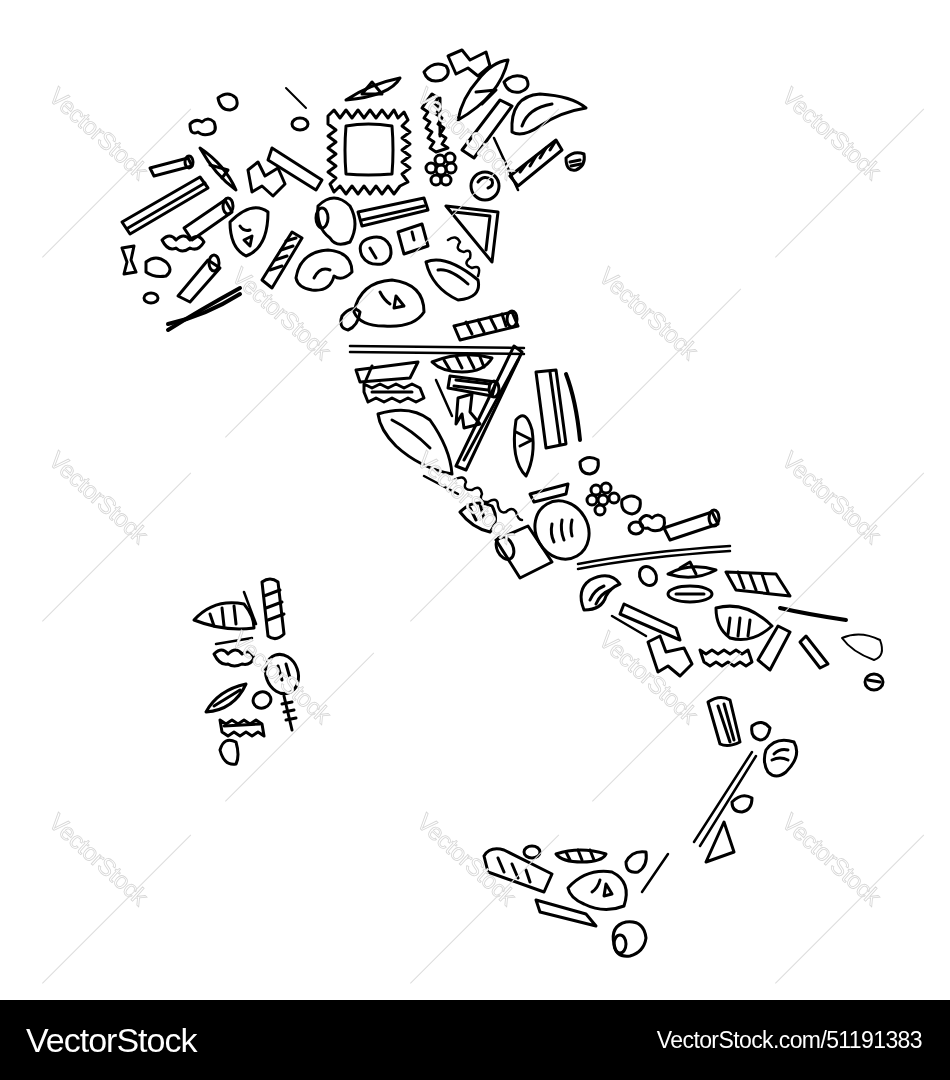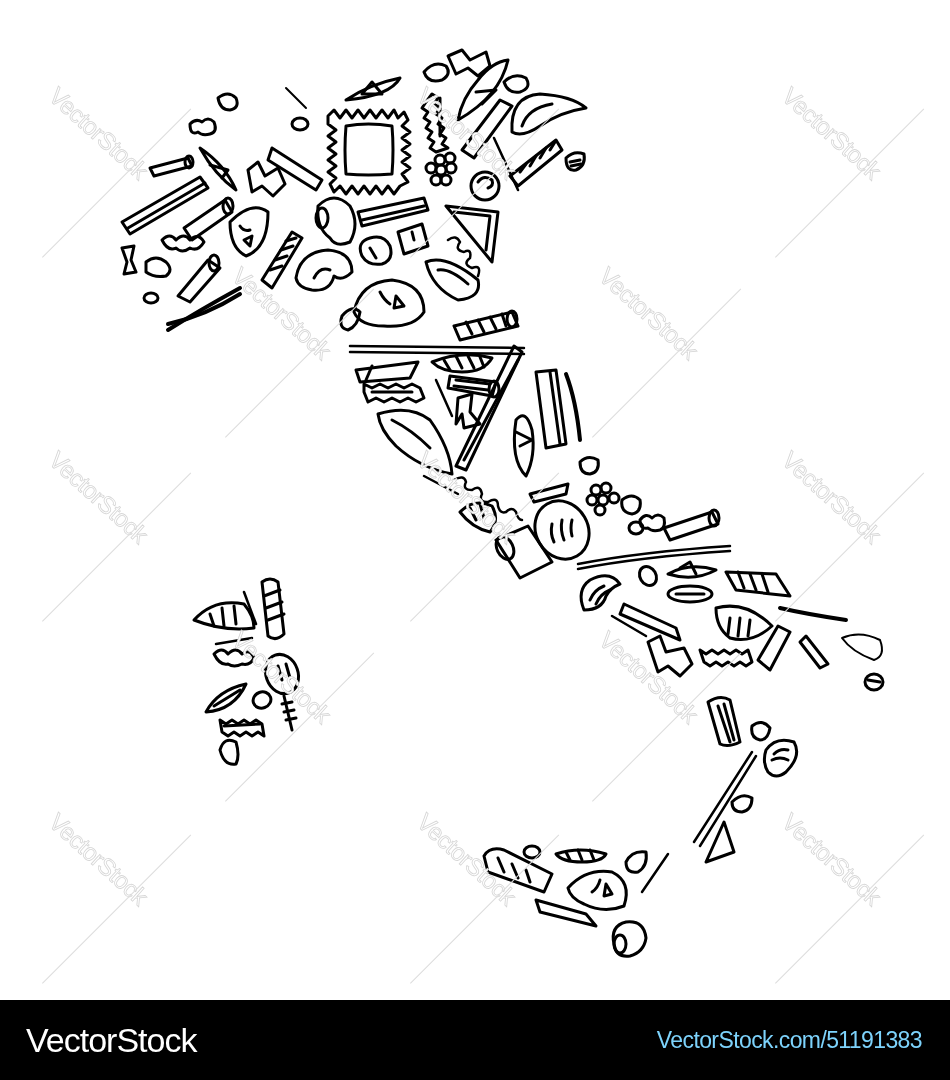--- a/index.html
+++ b/index.html
@@ -12,21 +12,21 @@
       font-family: "Liberation Sans", sans-serif; font-size: 24px; letter-spacing: -0.5px;
       color: #ffffff; -webkit-text-stroke: 0.8px #d6d6d6;
       transform-origin: 0 0; transform: rotate(42deg); white-space: nowrap;
     }
     .wm-line { position: absolute; height: 1px; background: #dcdcdc; transform-origin: 0 0; }
     #footer {
       position: absolute; left: 0; top: 1000px; width: 950px; height: 80px; background: #000000;
       display: flex; align-items: center; justify-content: space-between; box-sizing: border-box; padding: 0 28px 0 26px;
     }
     #footer .brand { color: #ffffff; font-size: 34px; letter-spacing: -1px; font-family: "Liberation Sans", sans-serif; }
-    #footer .url { color: #7dd3fc; font-size: 23px; letter-spacing: -0.6px; font-family: "Liberation Sans", sans-serif; }
+    #footer .url { color: #ffffff; font-size: 23px; letter-spacing: -0.6px; font-family: "Liberation Sans", sans-serif; }
   </style>
 </head>
 <body>
 
 <div id="canvas">
   <svg id="art" width="950" height="1000" viewBox="0 0 950 1000" fill="none" stroke="#000" stroke-width="3" stroke-linecap="round" stroke-linejoin="round">
 
     <g>
 
       <g>

